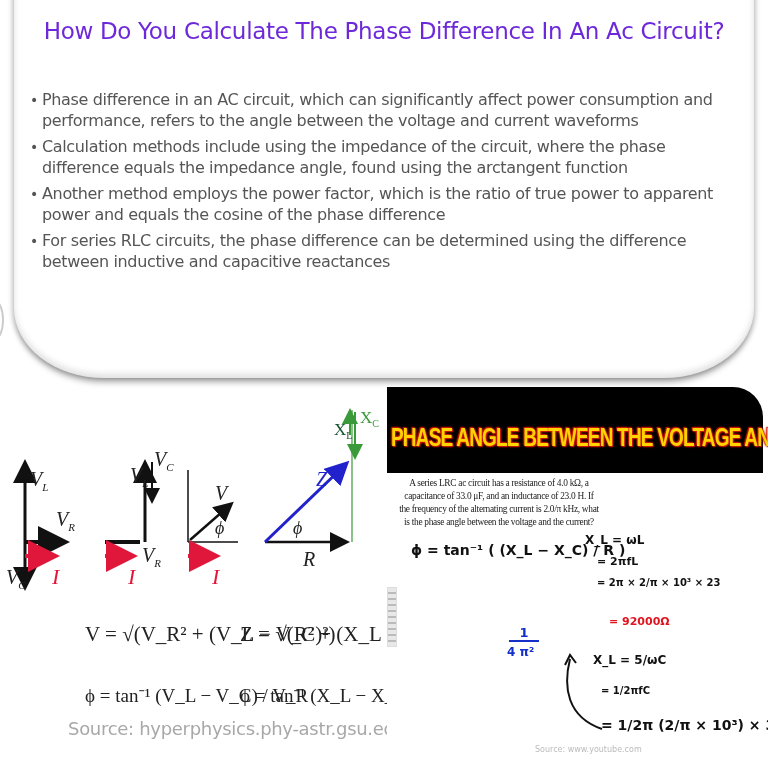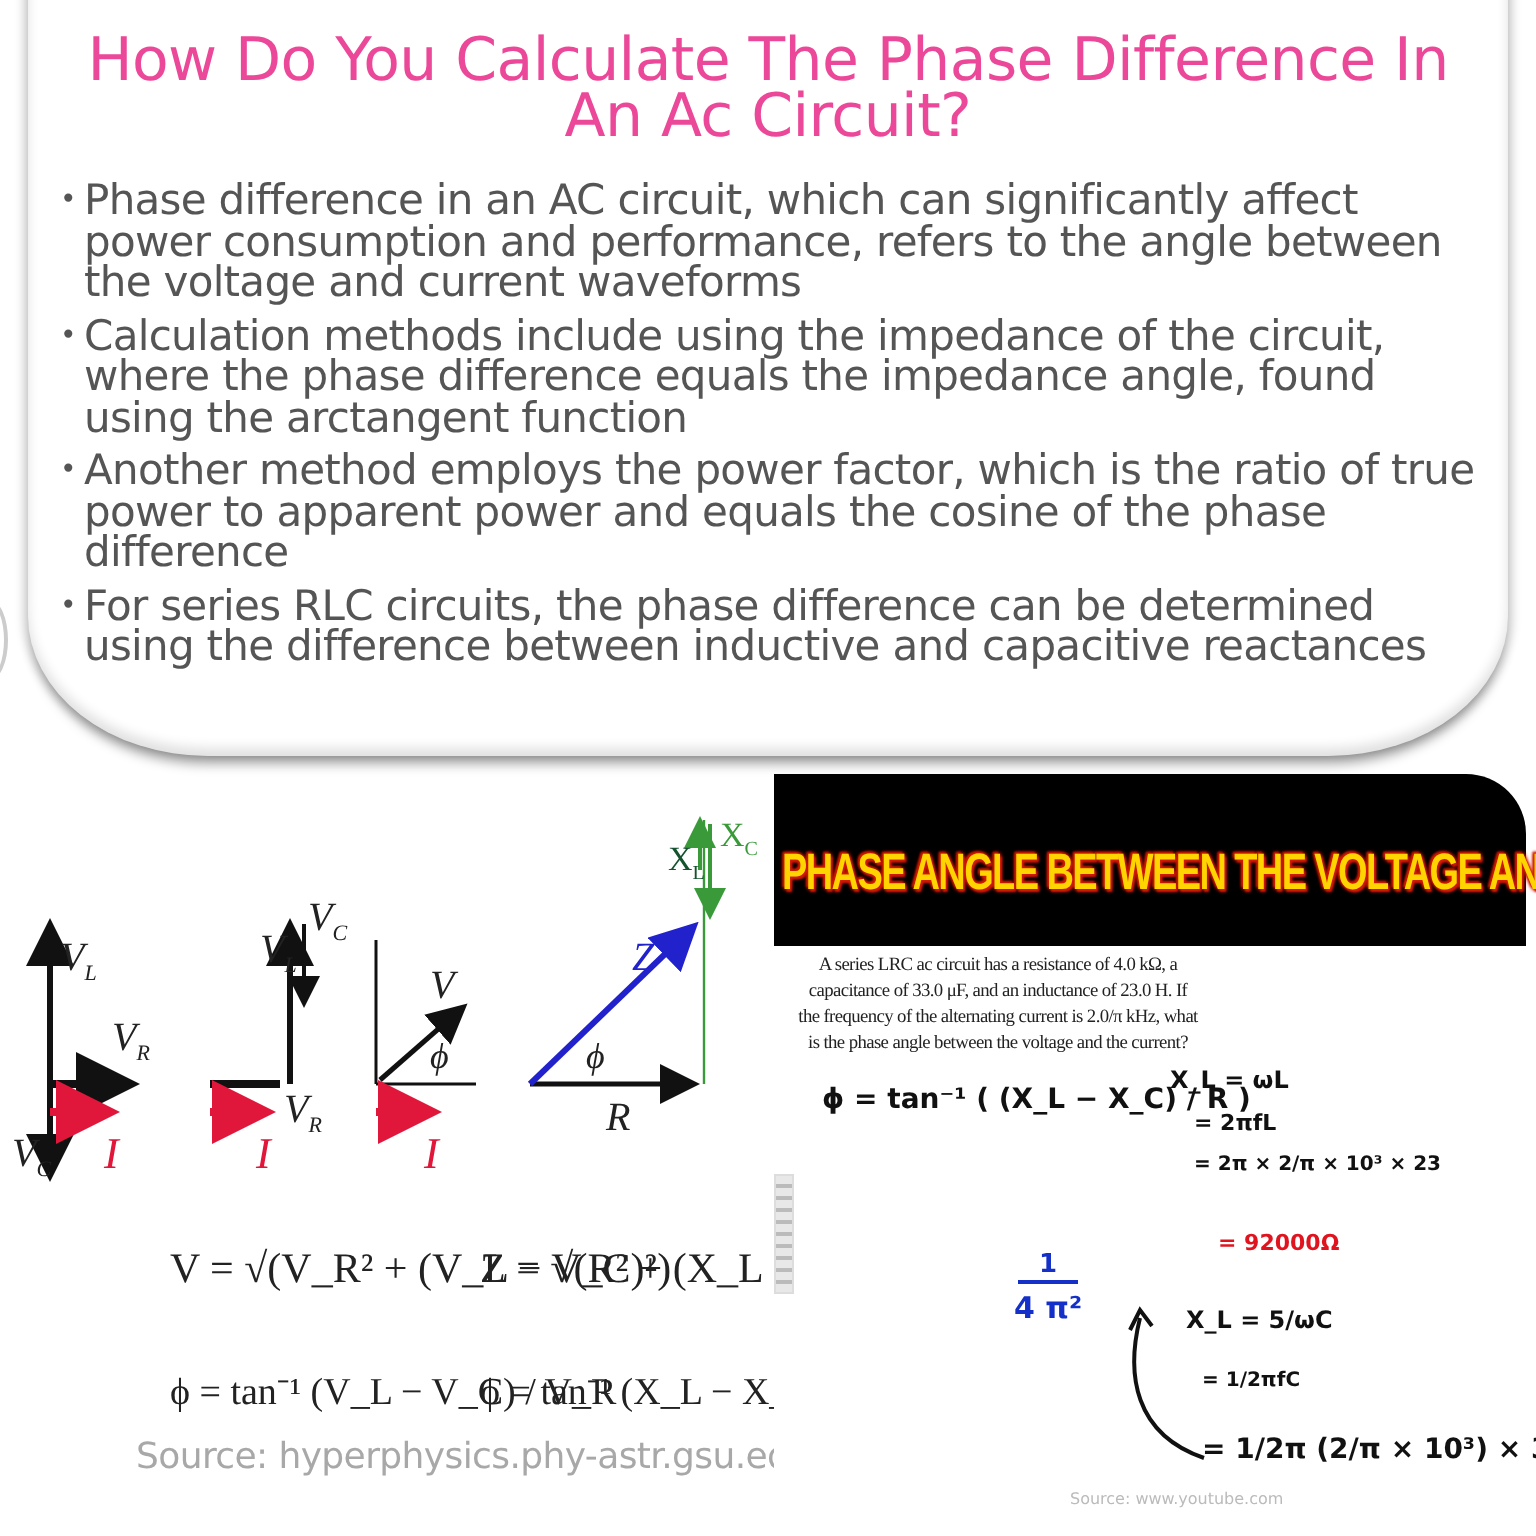--- a/index.html
+++ b/index.html
@@ -7,26 +7,26 @@
   body { position: relative; font-family: "DejaVu Sans", sans-serif; color: #555; }
 
   .card {
     position: absolute; left: 14px; top: -40px; width: 740px; height: 418px;
     background: #ffffff;
     border-radius: 0 0 90px 90px / 0 0 70px 70px;
     box-shadow: 0 6px 6px -2px rgba(0,0,0,0.35), inset 0 -4px 6px rgba(0,0,0,0.12), -3px 0 4px rgba(0,0,0,0.12), 3px 0 4px rgba(0,0,0,0.12);
   }
   .title {
     position: absolute; left: 20px; top: 17px; width: 728px;
-    text-align: center; font-size: 30px; line-height: 28px; color: #ec4899;
+    text-align: center; font-size: 23px; line-height: 28px; color: #6d28d9;
     font-family: "DejaVu Sans", sans-serif; font-weight: normal; letter-spacing: -0.3px;
   }
   .bullets { position: absolute; left: 30px; top: 90px; width: 710px; list-style: none; }
   .bullets li {
-    position: relative; padding-left: 12px; font-size: 21px; line-height: 20.5px;
+    position: relative; padding-left: 12px; font-size: 16px; line-height: 20.5px;
     color: #555; margin-bottom: 6px; letter-spacing: -0.35px;
   }
   .bullets li::before { content: "•"; position: absolute; left: 0; top: 0; font-size: 14px; }
 
   .left-ring {
     position: absolute; left: -14px; top: 300px; width: 18px; height: 40px;
     border-radius: 50%; border: 2px solid #ccc;
   }
 
   
@@ -159,21 +159,21 @@
   <div class="problem">A series LRC ac circuit has a resistance of 4.0 kΩ, a capacitance of 33.0 μF, and an inductance of 23.0 H. If the frequency of the alternating current is 2.0/π kHz, what is the phase angle between the voltage and the current?</div>
 
   <div class="hand" style="left:24px;top:155px;font-size:14px;color:#111">ϕ = tan⁻¹ ( (X_L − X_C) / R )</div>
 
   <div class="hand" style="left:198px;top:146px;font-size:12px;color:#111">X_L = ωL</div>
   <div class="hand" style="left:210px;top:168px;font-size:11px;color:#111">= 2πfL</div>
   <div class="hand" style="left:210px;top:190px;font-size:10px;color:#111">= 2π × 2/π × 10³ × 23</div>
   <div class="hand" style="left:222px;top:228px;font-size:11px;color:#e0141e">= 92000Ω</div>
 
   <div class="hand" style="left:122px;top:238px;width:30px;text-align:center;font-size:13px;color:#1530c8;border-bottom:2px solid #1530c8">1</div>
-  <div class="hand" style="left:120px;top:258px;font-size:15px;color:#1530c8">4 π²</div>
+  <div class="hand" style="left:120px;top:258px;font-size:12px;color:#1530c8">4 π²</div>
 
   <div class="hand" style="left:206px;top:266px;font-size:12px;color:#111">X_L = 5/ωC</div>
   <div class="hand" style="left:214px;top:298px;font-size:10px;color:#111">= 1/2πfC</div>
   <div class="hand" style="left:214px;top:330px;font-size:14px;color:#111">= 1/2π (2/π × 10³) × 33×10⁻⁶</div>
 
   <svg width="381" height="381" style="position:absolute;left:0;top:0">
     <path d="M183,272 C176,300 180,330 215,342" stroke="#111" stroke-width="2" fill="none"></path>
     <path d="M178,278 L183,268 L189,276" stroke="#111" stroke-width="2" fill="none"></path>
   </svg>
 

